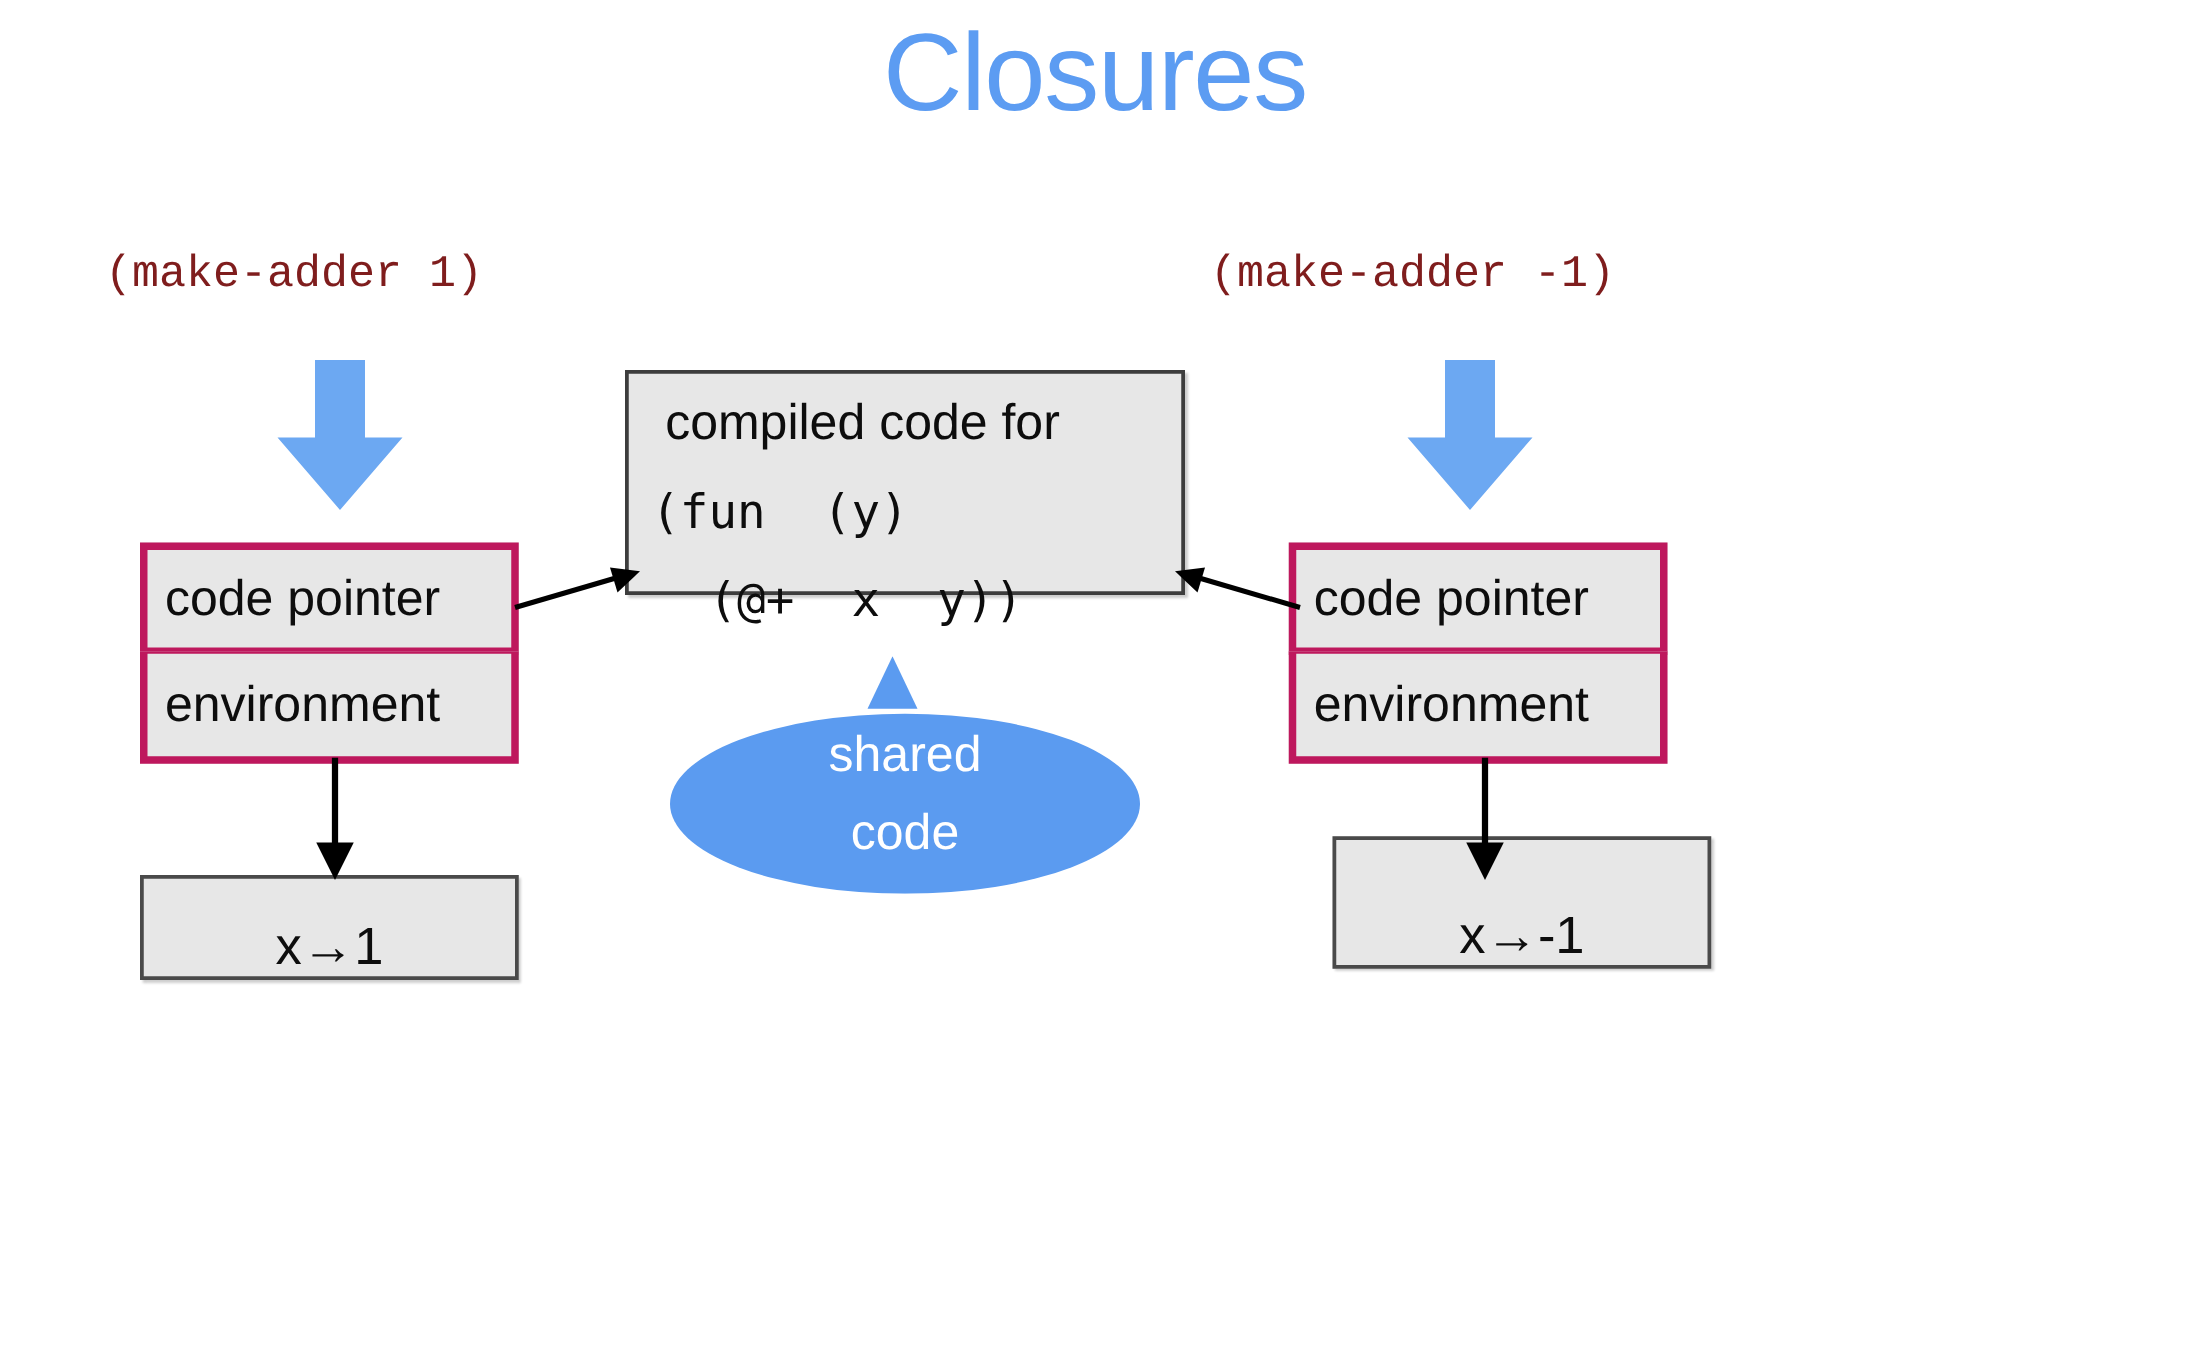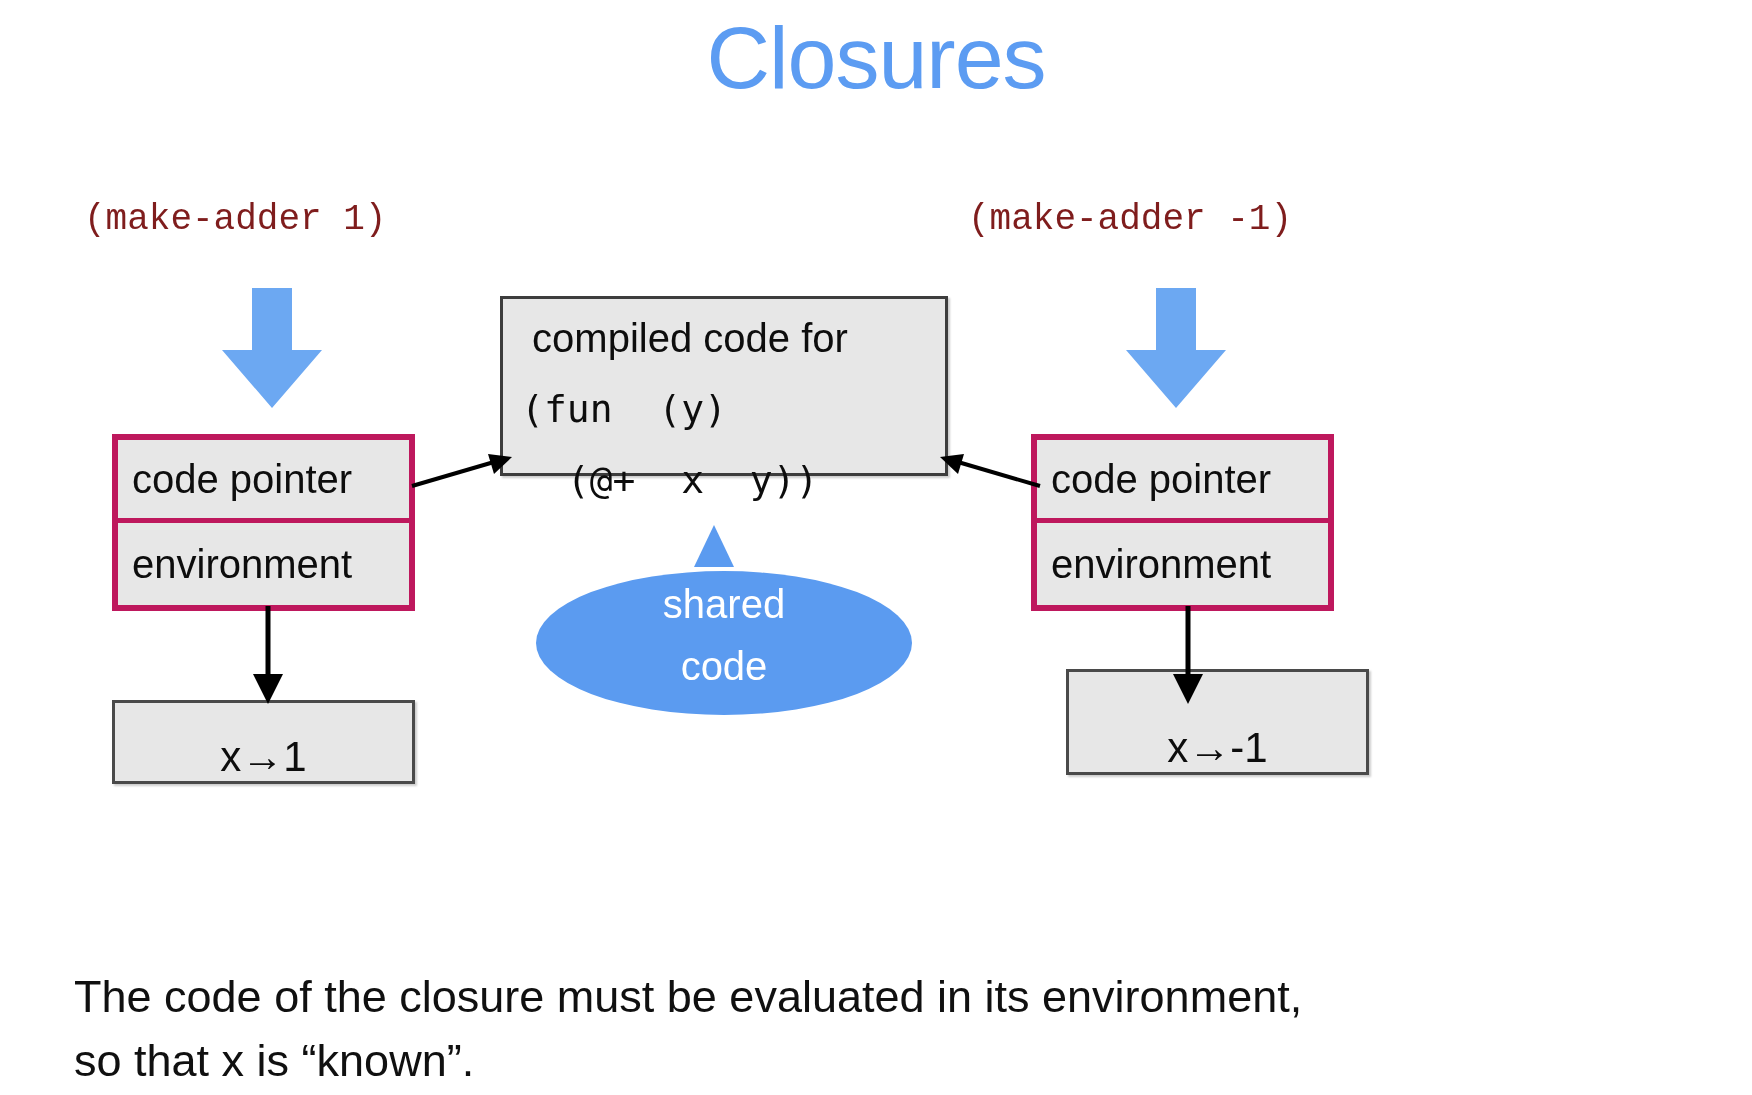--- a/index.html
+++ b/index.html
@@ -246,18 +246,14 @@
     <svg viewBox="0 0 376 190" xmlns="http://www.w3.org/2000/svg">
       <path d="M178 0 L198 42 L158 42 Z" fill="#5b9bf0"></path>
       <ellipse cx="188" cy="118" rx="188" ry="72" fill="#5b9bf0"></ellipse>
     </svg>
     <div class="callout-text">
       <div>shared</div>
       <div>code</div>
     </div>
   </div>
 
-  <div id="caption">
-    <div>The code of the closure must be evaluated in its environment,</div>
-    <div>so that x is “known”.</div>
-  </div>
 
 </div>
 
 </body></html>

